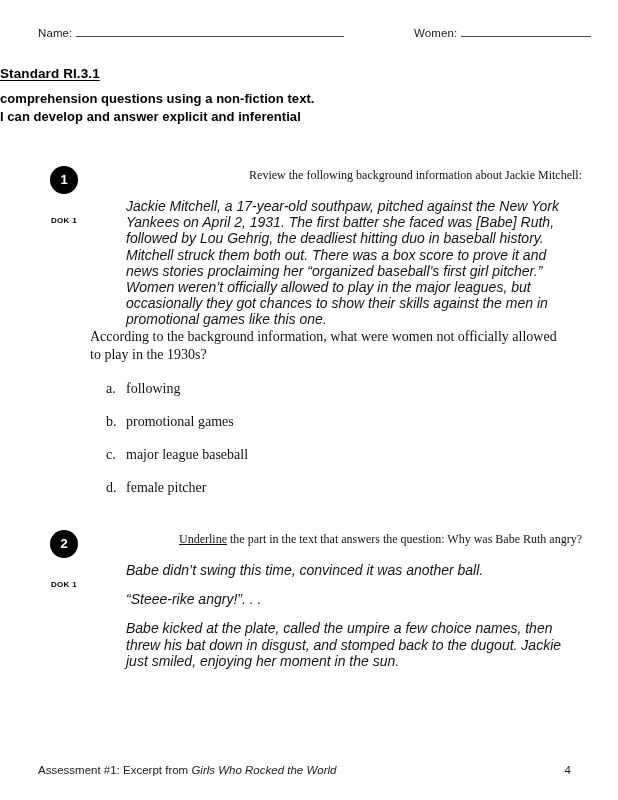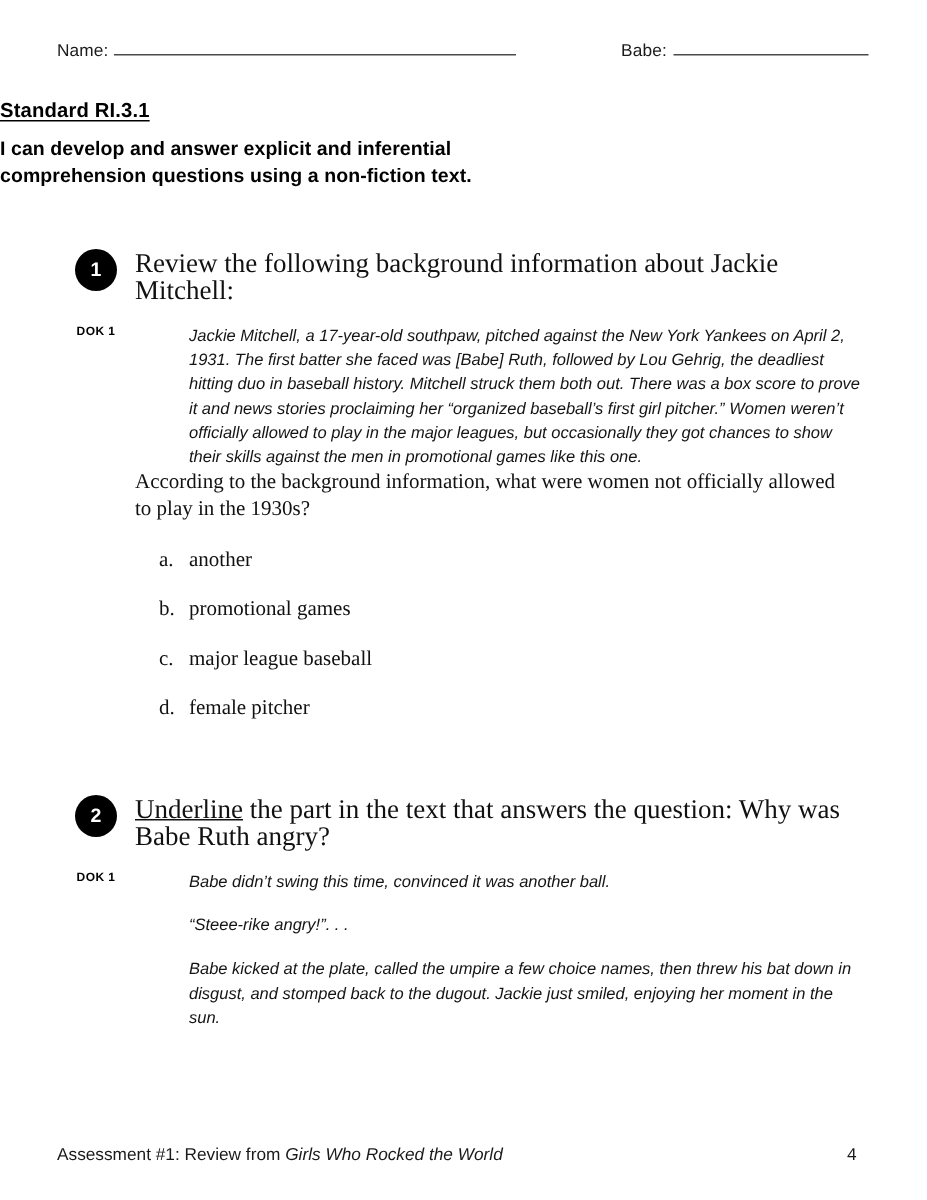--- a/index.html
+++ b/index.html
@@ -120,33 +120,34 @@
   }
 
   .q-body {
     position: absolute;
     left: 90px;
     top: 0px;
     width: 492px;
   }
   .q-prompt {
     font-family: "Liberation Serif", serif;
-    font-size: 18px;
+    font-size: 12px;
     line-height: 18px;
     color: #111111;
+    text-align: right;
   }
   .q-prompt .u { text-decoration: underline; text-underline-offset: 1px; }
 
   .excerpt {
     margin-left: 36px;
     margin-top: 14px;
     width: 452px;
     font-family: "Liberation Sans", sans-serif;
     font-style: italic;
-    font-size: 11px;
+    font-size: 14px;
     line-height: 16.2px;
     color: #141414;
   }
   .excerpt p {
     margin: 0 0 13px 0;
   }
   .excerpt p:last-child { margin-bottom: 0; }
 
   .q-subprompt {
     font-family: "Liberation Serif", serif;
@@ -198,51 +199,51 @@
 <body>
 
 <div class="page">
 
   <div class="namedate-row">
     <div class="nd-group nd-name">
       <span class="nd-label">Name:</span>
       <span class="nd-rule nd-rule-name"></span>
     </div>
     <div class="nd-group nd-date">
-      <span class="nd-label">Babe:</span>
+      <span class="nd-label">Women:</span>
       <span class="nd-rule nd-rule-date"></span>
     </div>
   </div>
 
   <div class="standard-block">
     <div class="standard-title">Standard RI.3.1</div>
     <div class="standard-sub">
+      <span class="sub-line">comprehension questions using a non-fiction text.</span>
       <span class="sub-line">I can develop and answer explicit and inferential</span>
-      <span class="sub-line">comprehension questions using a non-fiction text.</span>
     </div>
   </div>
 
   <div class="question q1">
     <div class="q-badge-col">
       <div class="q-circle">1</div>
       <div class="q-dok">DOK 1</div>
     </div>
     <div class="q-body">
       <div class="q-prompt">Review the following background information about Jackie Mitchell:</div>
 
       <div class="excerpt">
         <p>Jackie Mitchell, a 17-year-old southpaw, pitched against the New York Yankees on April 2, 1931. The first batter she faced was [Babe] Ruth, followed by Lou Gehrig, the deadliest hitting duo in baseball history. Mitchell struck them both out. There was a box score to prove it and news stories proclaiming her “organized baseball’s first girl pitcher.” Women weren’t officially allowed to play in the major leagues, but occasionally they got chances to show their skills against the men in promotional games like this one.</p>
       </div>
 
       <div class="q-subprompt">According to the background information, what were women not officially allowed to play in the 1930s?</div>
 
       <ul class="choices">
         <li class="choice">
           <span class="choice-letter">a.</span>
-          <span class="choice-text">another</span>
+          <span class="choice-text">following</span>
         </li>
         <li class="choice">
           <span class="choice-letter">b.</span>
           <span class="choice-text">promotional games</span>
         </li>
         <li class="choice">
           <span class="choice-letter">c.</span>
           <span class="choice-text">major league baseball</span>
         </li>
         <li class="choice">
@@ -263,17 +264,17 @@
 
       <div class="excerpt">
         <p>Babe didn’t swing this time, convinced it was another ball.</p>
         <p>“Steee-rike angry!”. . .</p>
         <p>Babe kicked at the plate, called the umpire a few choice names, then threw his bat down in disgust, and stomped back to the dugout. Jackie just smiled, enjoying her moment in the sun.</p>
       </div>
     </div>
   </div>
 
   <div class="footer">
-    <div class="footer-left"><span>Assessment #1: Review from </span><span class="bookname">Girls Who Rocked the World</span></div>
+    <div class="footer-left"><span>Assessment #1: Excerpt from </span><span class="bookname">Girls Who Rocked the World</span></div>
     <div class="footer-page">4</div>
   </div>
 
 </div>
 
 </body></html>

